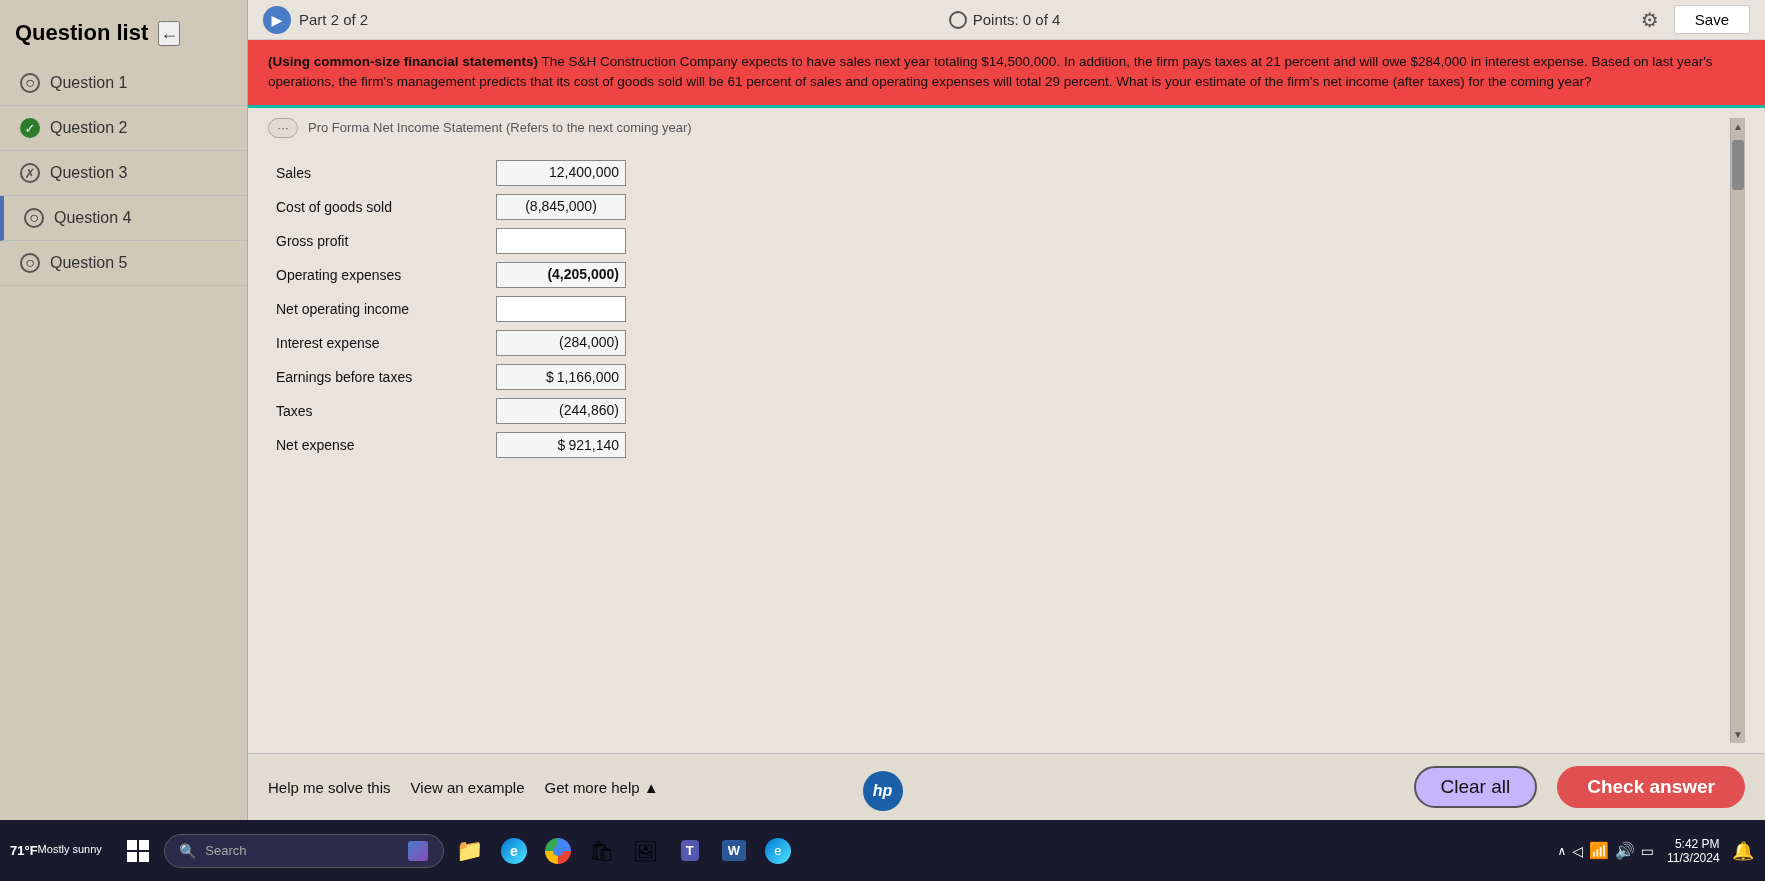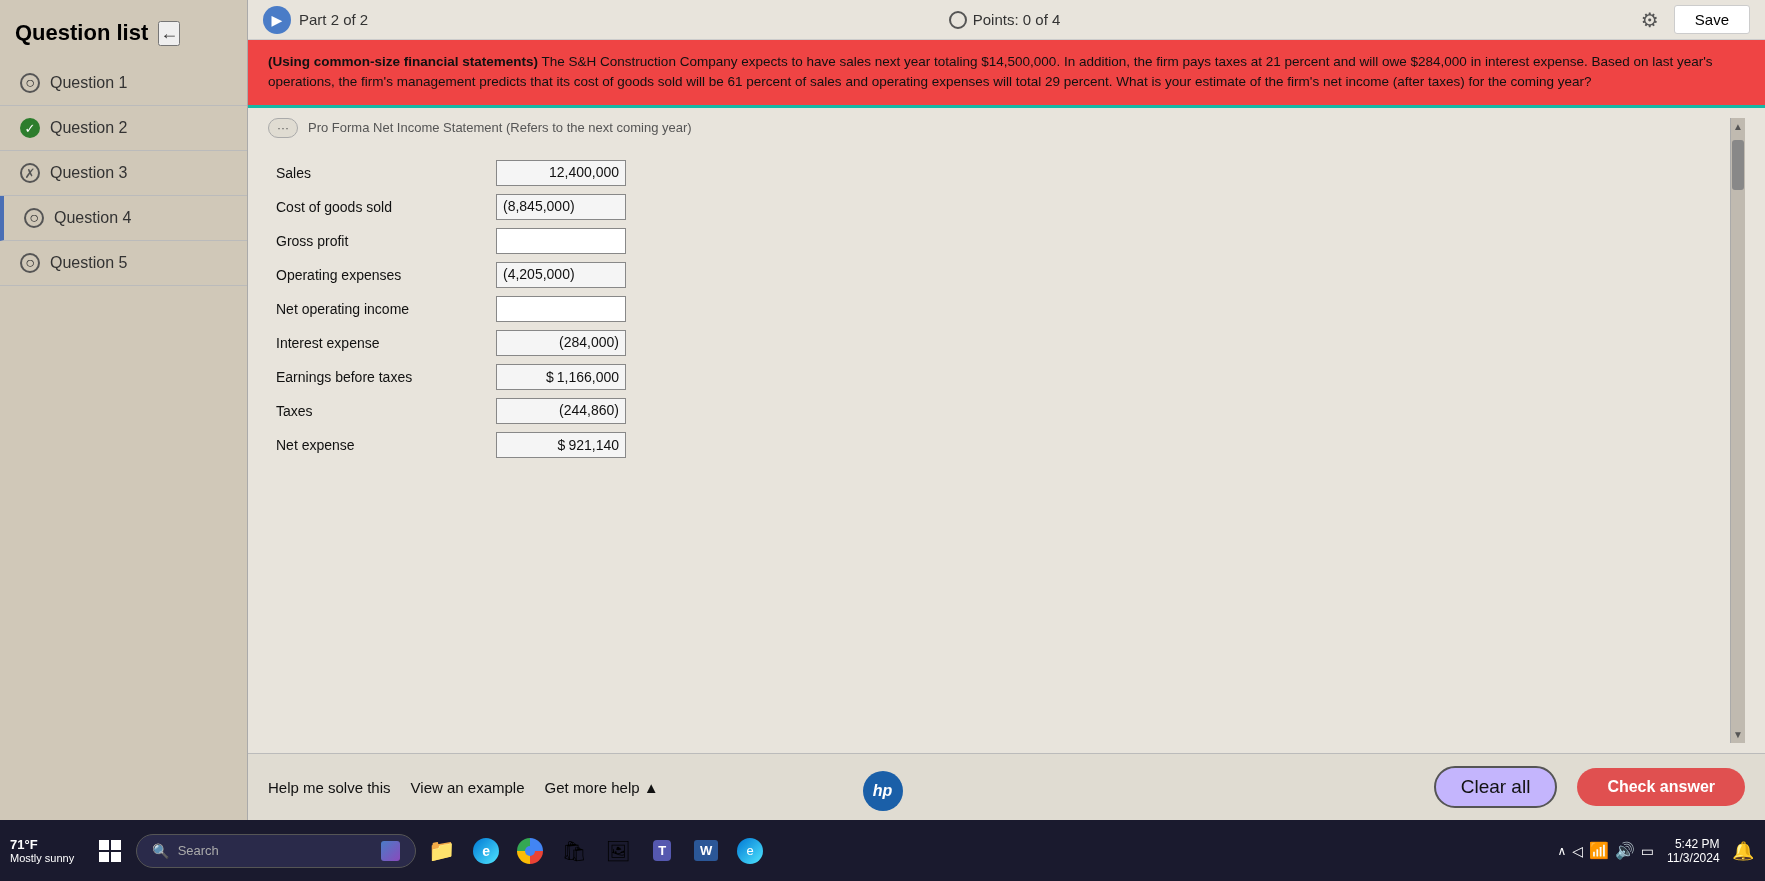--- a/index.html
+++ b/index.html
@@ -258,21 +258,21 @@
       font-size: 19px;
       cursor: pointer;
       color: #111;
     }
 
     .check-answer-btn {
       background: #e05050;
       border: none;
       border-radius: 25px;
       padding: 10px 30px;
-      font-size: 16px;
+      font-size: 19px;
       cursor: pointer;
       color: white;
       font-weight: bold;
     }
 
     
     .taskbar {
       width: 1765px;
       height: 61px;
       background: #1a1a2e;
@@ -280,21 +280,21 @@
       align-items: center;
       padding: 0 10px;
       gap: 8px;
       position: absolute;
       bottom: 0;
       left: 0;
     }
 
     .taskbar-weather {
       display: flex;
-      flex-direction: column;
+      flex-direction: row;
       color: white;
       font-size: 11px;
       margin-right: 10px;
       align-items: flex-start;
     }
 
     .taskbar-weather .temp {
       font-size: 13px;
       font-weight: bold;
     }
@@ -467,35 +467,35 @@
               <tr>
                 <td class="label-col">Sales</td>
                 <td>
                   <div class="value-cell filled" style="text-align:right;">12,400,000</div>
                 </td>
               </tr>
 
               <tr>
                 <td class="label-col">Cost of goods sold</td>
                 <td>
-                  <div class="value-cell filled" style="text-align:left;">(8,845,000)</div>
+                  <div class="value-cell filled" style="text-align:center;">(8,845,000)</div>
                 </td>
               </tr>
 
               <tr>
                 <td class="label-col">Gross profit</td>
                 <td>
                   <input type="text" class="value-cell empty-input" style="width: 130px; text-align: right; border: 1px solid rgb(136, 136, 136); padding: 3px 6px; font-size: 14px; outline: none;" value="">
                 </td>
               </tr>
 
               <tr>
                 <td class="label-col">Operating expenses</td>
                 <td>
-                  <div class="value-cell filled" style="text-align:left;">(4,205,000)</div>
+                  <div class="value-cell filled" style="text-align:right;font-weight:bold;">(4,205,000)</div>
                 </td>
               </tr>
 
               <tr>
                 <td class="label-col">Net operating income</td>
                 <td>
                   <input type="text" class="value-cell empty-input" style="width: 130px; text-align: right; border: 1px solid rgb(136, 136, 136); padding: 3px 6px; font-size: 14px; outline: none;" value="">
                 </td>
               </tr>
 

